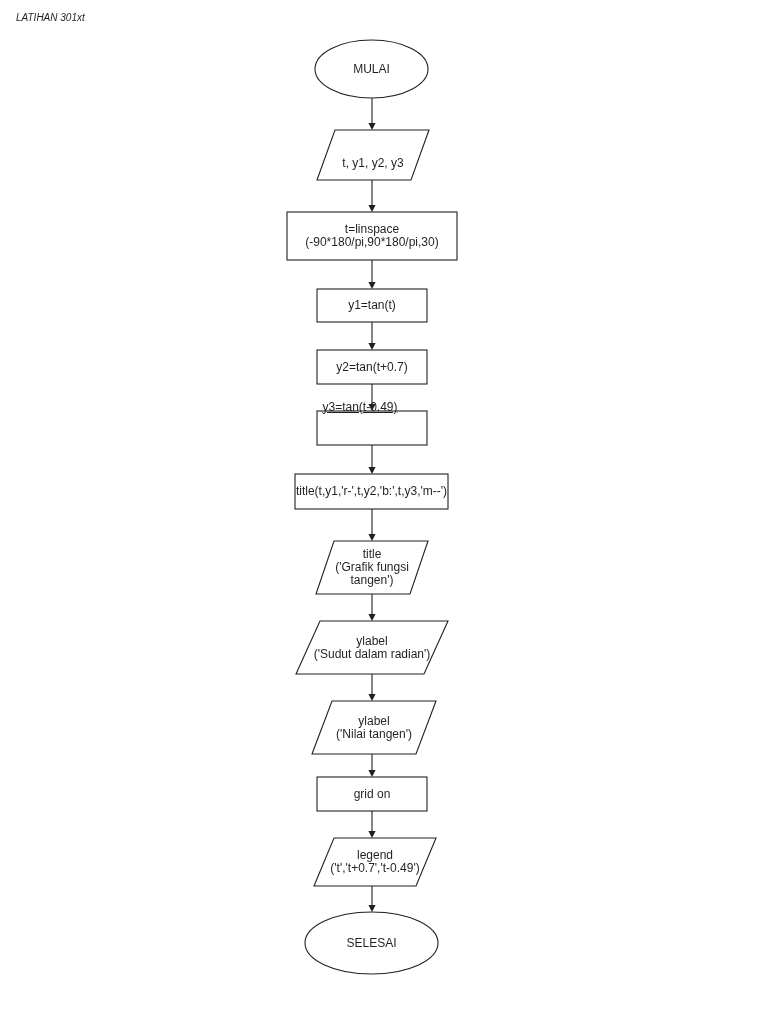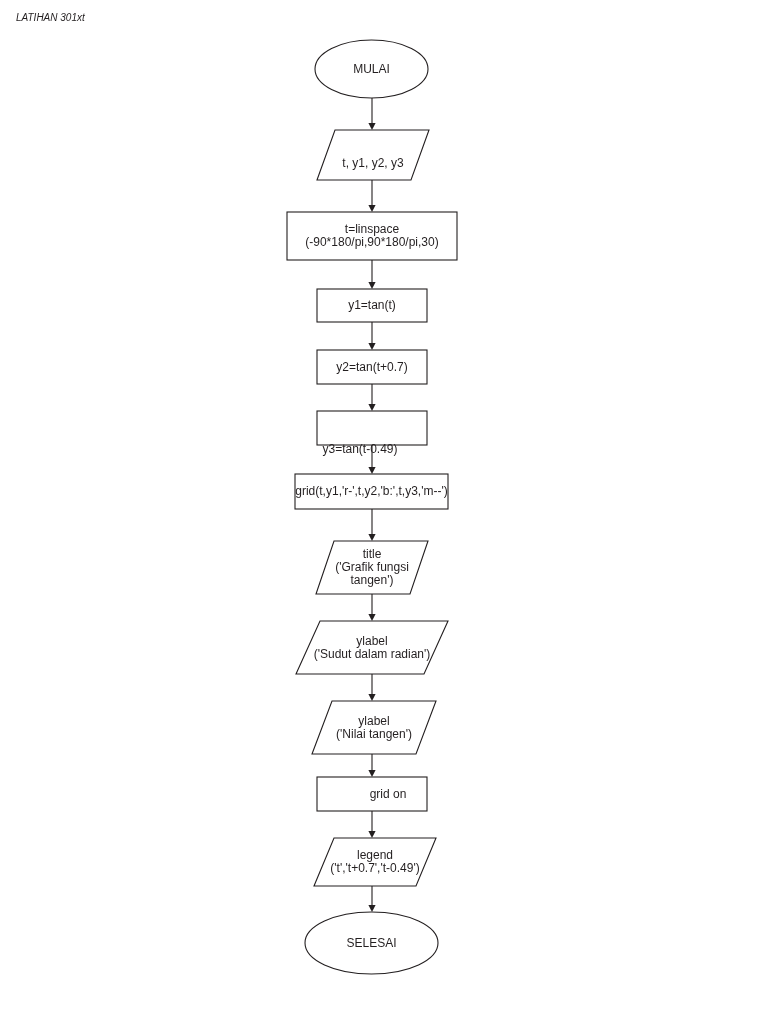--- a/index.html
+++ b/index.html
@@ -107,26 +107,26 @@
     </g>
 </svg>
 
 <div id="label-layer">
     <div class="node-label" style="left: 315px; top: 40px; width: 113px; height: 58px;"><div>MULAI</div></div>
     <div class="node-label" style="left: 317px; top: 130px; width: 112px; height: 66px;"><div>t, y1, y2, y3</div></div>
     <div class="node-label" style="left: 287px; top: 212px; width: 170px; height: 48px; border-radius: 9px;"><div>t=linspace
 (-90*180/pi,90*180/pi,30)</div></div>
     <div class="node-label" style="left: 317px; top: 289px; width: 110px; height: 33px;"><div>y1=tan(t)</div></div>
     <div class="node-label" style="left: 317px; top: 350px; width: 110px; height: 34px; border-radius: 14px;"><div>y2=tan(t+0.7)</div></div>
-    <div class="node-label" style="left: 317px; top: 432px; width: 86px; height: 34px;"><div>y3=tan(t-0.49)</div></div>
-    <div class="node-label" style="left: 295px; top: 474px; width: 153px; height: 35px;"><div>grid(t,y1,'r-',t,y2,'b:',t,y3,'m--')</div></div>
+    <div class="node-label" style="left: 317px; top: 390px; width: 86px; height: 34px; text-decoration: underline;"><div>y3=tan(t-0.49)</div></div>
+    <div class="node-label" style="left: 295px; top: 474px; width: 153px; height: 35px;"><div>title(t,y1,'r-',t,y2,'b:',t,y3,'m--')</div></div>
     <div class="node-label" style="left: 316px; top: 541px; width: 112px; height: 53px;"><div>title
 ('Grafik fungsi
 tangen')</div></div>
     <div class="node-label" style="left: 296px; top: 621px; width: 152px; height: 53px;"><div>ylabel
 ('Sudut dalam radian')</div></div>
     <div class="node-label" style="left: 312px; top: 701px; width: 124px; height: 53px;"><div>ylabel
 ('Nilai tangen')</div></div>
-    <div class="node-label" style="left: 317px; top: 777px; width: 110px; height: 34px; padding-left: 16px;"><div>grid on</div></div>
+    <div class="node-label" style="left: 317px; top: 777px; width: 110px; height: 34px;"><div>grid on</div></div>
     <div class="node-label" style="left: 314px; top: 838px; width: 122px; height: 48px;"><div>legend
 ('t','t+0.7','t-0.49')</div></div>
     <div class="node-label" style="left: 305px; top: 912px; width: 133px; height: 62px;"><div>SELESAI</div></div>
   </div>
 
 </body></html>

